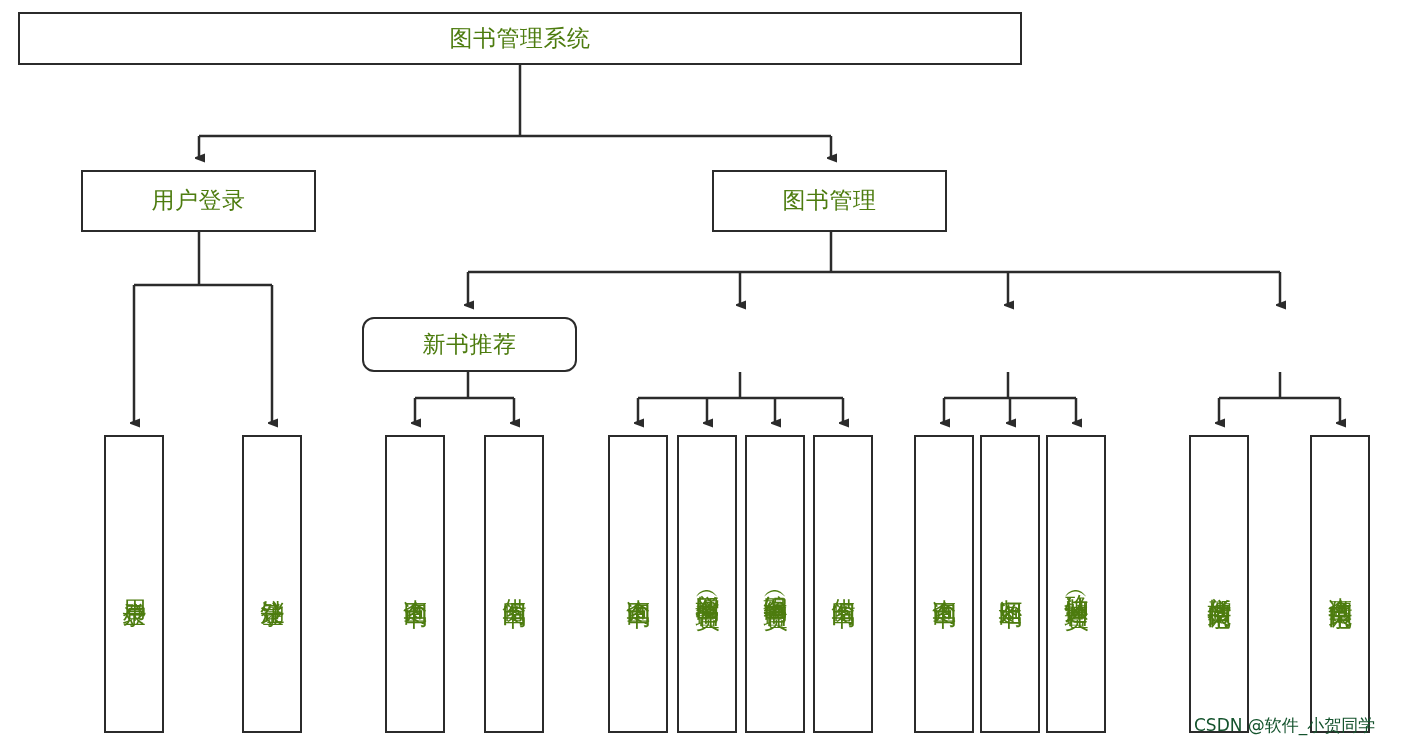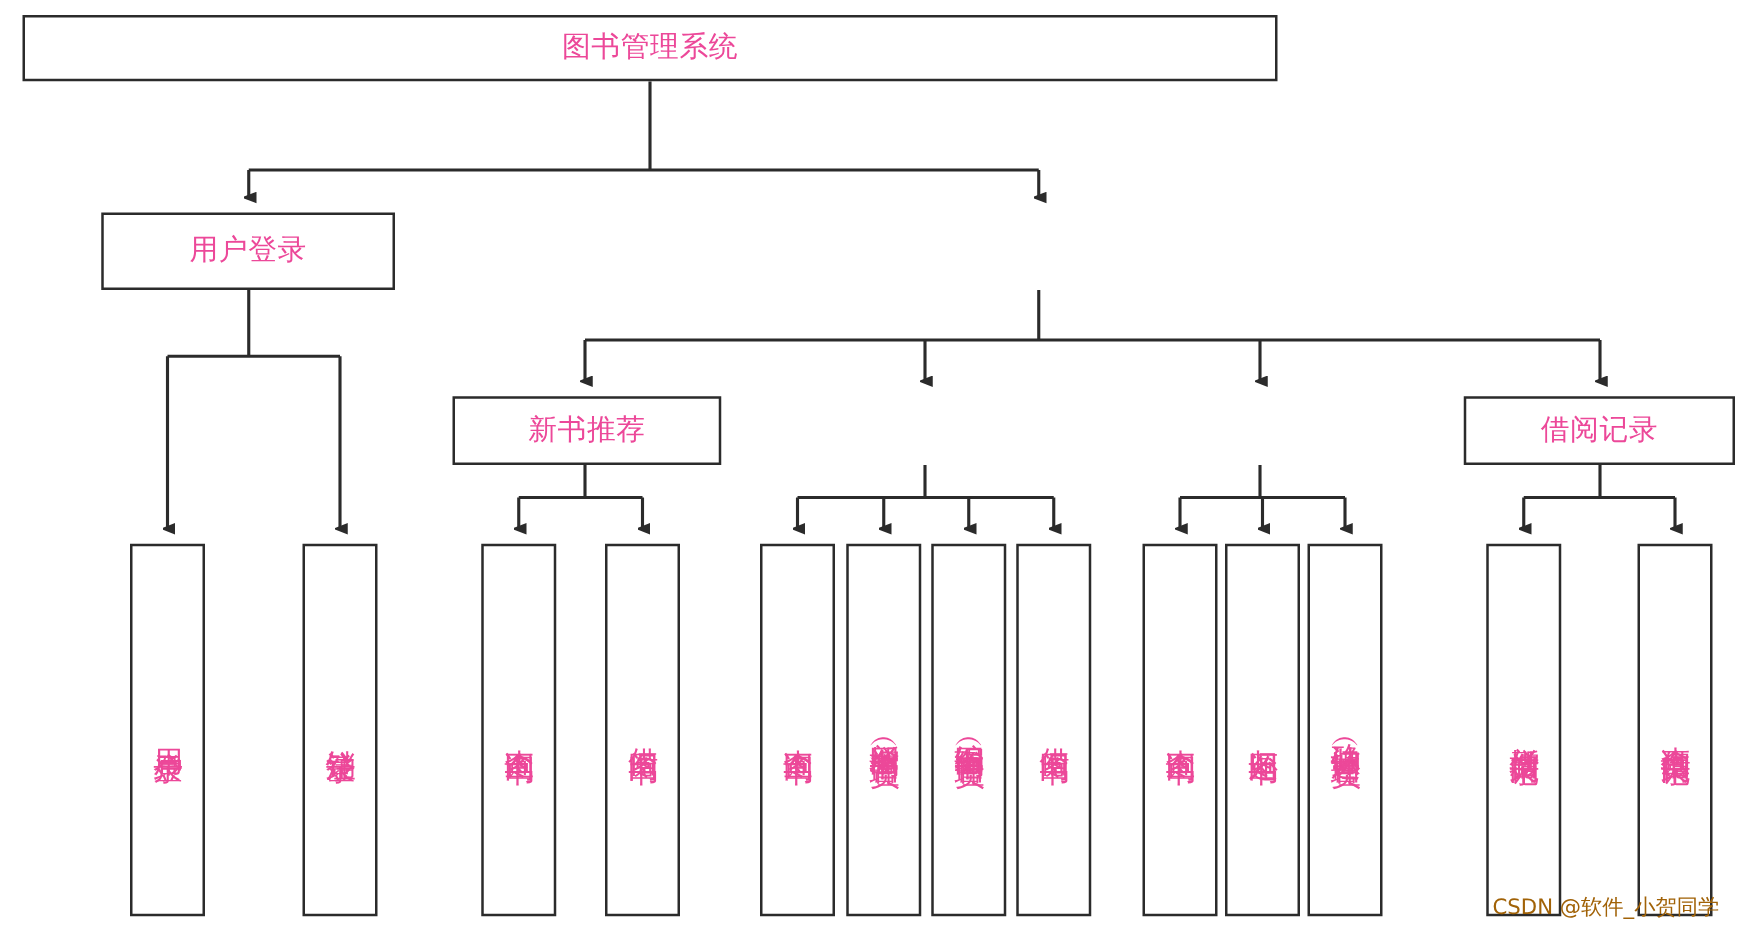--- a/index.html
+++ b/index.html
@@ -28,21 +28,21 @@
     position: absolute;
     box-sizing: border-box;
     border: 2.5px solid #2b2b2b;
     background: #ffffff;
     display: flex;
     align-items: center;
     justify-content: center;
     z-index: 2;
   }
   .node-label {
-    color: #ec4899;
+    color: #4d7c0f;
     text-align: center;
     line-height: 1.18;
     letter-spacing: 0.5px;
   }
   
   .node.horiz .node-label {
     font-size: 23px;
     white-space: nowrap;
   }
   .node.root .node-label {
@@ -59,21 +59,21 @@
     font-size: 24px;
     line-height: 1.05;
     letter-spacing: 2px;
     max-height: 100%;
   }
   #watermark {
     position: absolute;
     left: 1194px;
     top: 714px;
     font-size: 17px;
-    color: #a16207;
+    color: #14532d;
     white-space: nowrap;
     z-index: 5;
     font-family: "DejaVu Sans", "Liberation Sans", sans-serif;
   }
 </style>
 </head>
 <body>
 
 <div id="canvas">
 
@@ -127,26 +127,26 @@
     </g>
   </svg>
 
   <div class="node horiz root" style="left:18px; top:12px; width:1004px; height:53px;">
     <span class="node-label">图书管理系统</span>
   </div>
 
   <div class="node horiz" style="left:81px; top:170px; width:235px; height:62px;">
     <span class="node-label">用户登录</span>
   </div>
+  <div class="node horiz" style="left:712px; top:170px; width:235px; height:62px;">
+    <span class="node-label">图书管理</span>
+  </div>
 
-  <div class="node horiz" style="left:362px; top:317px; width:215px; height:55px;">
+  <div class="node horiz" style="left:362px; top:317px; width:215px; height:55px;border-radius:12px;">
     <span class="node-label">新书推荐</span>
-  </div>
-  <div class="node horiz" style="left:1171px; top:317px; width:217px; height:55px;">
-    <span class="node-label">借阅记录</span>
   </div>
 
   <div class="node vert" style="left:104px; top:435px; width:60px; height:298px;">
     <span class="node-label">用户登录</span>
   </div>
   <div class="node vert" style="left:242px; top:435px; width:60px; height:298px;">
     <span class="node-label">注销登录</span>
   </div>
 
   <div class="node vert" style="left:385px; top:435px; width:60px; height:298px;">

